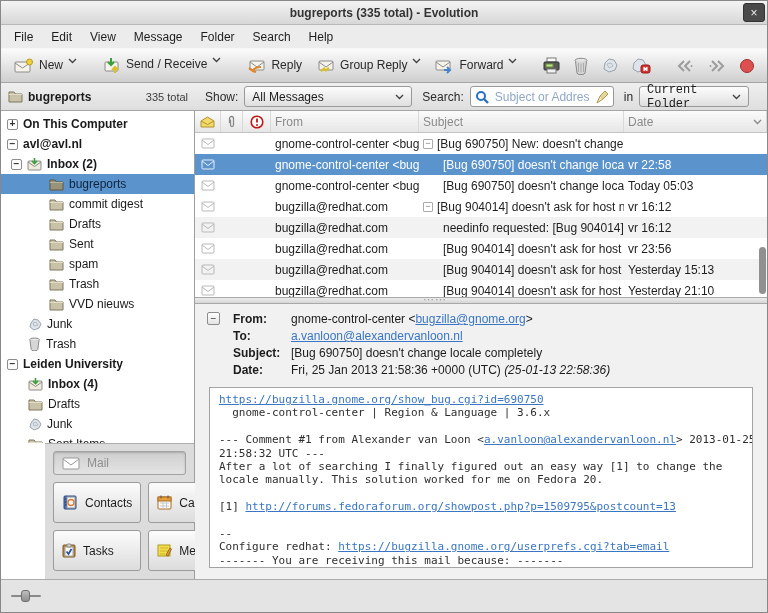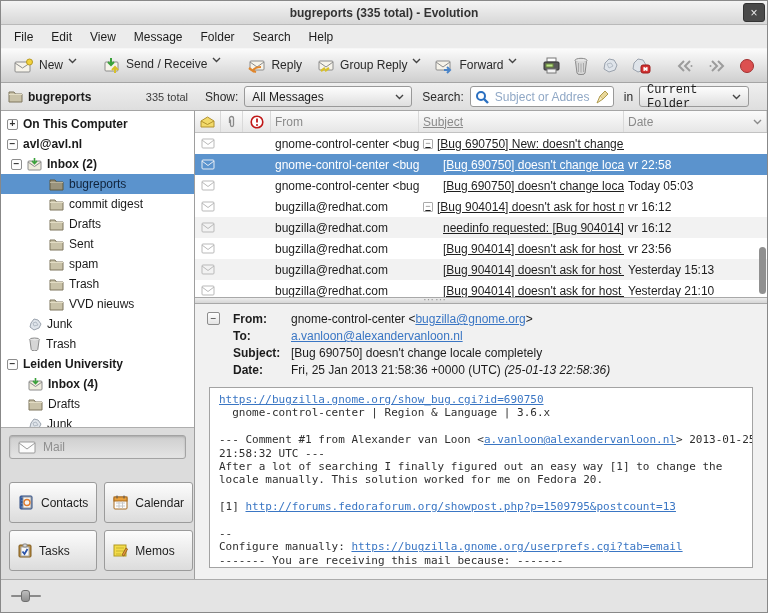--- a/index.html
+++ b/index.html
@@ -55,38 +55,38 @@
   .tree-row.bold { font-weight:bold; }
   .tree-row.sel { background:#5b93cd; color:#10233b; }
   .ind0 { padding-left:6px; }
   .ind1 { padding-left:27px; }
   .ind1e { padding-left:10px; } 
   .ind2 { padding-left:48px; }
   .expander { width:11px; height:11px; flex:0 0 11px; border:1px solid #8d8d8d; background:#fcfcfc; border-radius:2px;
     display:inline-flex; align-items:center; justify-content:center; font-size:10px; line-height:1; color:#333; }
   .ticon { flex:0 0 auto; }
 
-  .switcher { flex:0 0 auto; background:#dcdcdc; border-top:1px solid #aeaeae; padding:7px 8px 8px; display:flex; flex-direction:column; gap:23px; }
+  .switcher { flex:0 0 auto; background:#dcdcdc; border-top:1px solid #aeaeae; padding:7px 8px 8px; display:flex; flex-direction:column; gap:7px;margin-left:44px; }
   .sw-mail { height:24px; border:1px solid #a3a3a3; border-radius:3px; background:linear-gradient(#cecece,#e4e4e4);
     box-shadow:inset 0 1px 2px rgba(0,0,0,.18); display:flex; align-items:center; gap:7px; padding:0 8px; color:#8f8f8f; }
   .sw-grid { display:grid; grid-template-columns:1fr 1fr; gap:7px; }
   .sw-btn { height:41px; border:1px solid #9b9b9b; border-radius:3px; background:linear-gradient(#fcfcfc,#dcdcdc);
     display:flex; align-items:center; gap:7px; padding:0 8px; color:#1d1d1d; }
 
   
   .main { flex:1; display:flex; flex-direction:column; min-width:0; background:#fff; }
   .list { height:186px; flex:0 0 186px; overflow:hidden; position:relative; }
   .list-header { height:22px; display:flex; align-items:center; background:linear-gradient(#fbfbfb,#e6e6e6);
     border-bottom:1px solid #c2c2c2; color:#8a8a8a; }
   .hcol { height:100%; display:flex; align-items:center; padding:0 4px; border-right:1px solid #d9d9d9; }
   .c-env { width:26px; flex:0 0 26px; justify-content:center; }
   .c-clip { width:22px; flex:0 0 22px; justify-content:center; }
   .c-pri { width:28px; flex:0 0 28px; justify-content:center; }
   .c-from { width:148px; flex:0 0 148px; }
-  .c-subj { width:205px; flex:0 0 205px;text-decoration:underline; }
+  .c-subj { width:205px; flex:0 0 205px; }
   .c-date { flex:1; }
   .msg-row { height:21px; display:flex; align-items:center; color:#1f1f1f; }
   .msg-row.alt { background:#f2f2f2; }
   .msg-row.sel { background:#5b93cd; color:#fff; }
   .mcol { height:100%; display:flex; align-items:center; padding:0 4px; overflow:hidden; white-space:nowrap; }
   .subj-ind { padding-left:24px; }
   .threadbox { width:10px; height:10px; flex:0 0 10px; border:1px solid #aaa; background:#fff; color:#777;
     display:inline-flex; align-items:center; justify-content:center; font-size:9px; line-height:1; margin-right:4px; border-radius:1px; }
   .env-gray { color:#b9b9b9; }
   .msg-row.sel .env-gray { color:#e9eef5; }
@@ -725,21 +725,21 @@
           <div class="bl">  gnome-control-center | Region &amp; Language | 3.6.x</div>
           <div class="bl"></div>
           <div class="bl"><span>--- Comment #1 from Alexander van Loon &lt;</span><span class="link">a.vanloon@alexandervanloon.nl</span><span>&gt; 2013-01-25</span></div>
           <div class="bl">21:58:32 UTC ---</div>
           <div class="bl">After a lot of searching I finally figured out an easy way [1] to change the</div>
           <div class="bl">locale manually. This solution worked for me on Fedora 20.</div>
           <div class="bl"></div>
           <div class="bl"><span>[1] </span><span class="link">http://forums.fedoraforum.org/showpost.php?p=1509795&amp;postcount=13</span></div>
           <div class="bl"></div>
           <div class="bl">--</div>
-          <div class="bl"><span>Configure manually: </span><span class="link">https://bugzilla.gnome.org/userprefs.cgi?tab=email</span></div>
+          <div class="bl"><span>Configure redhat: </span><span class="link">https://bugzilla.gnome.org/userprefs.cgi?tab=email</span></div>
           <div class="bl">------- You are receiving this mail because: -------</div>
           <div class="bl">You reported the bug.</div>
         </div>
       </div>
     </div>
   </div>
 
   <div class="statusbar">
     <div class="slider-widget">
       <div class="track"></div>

